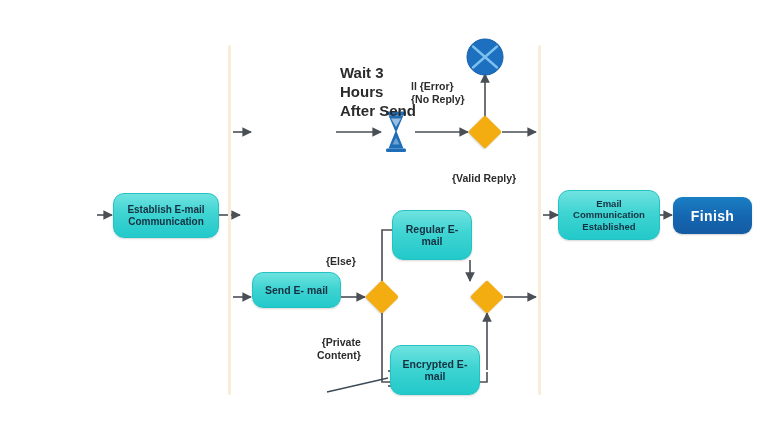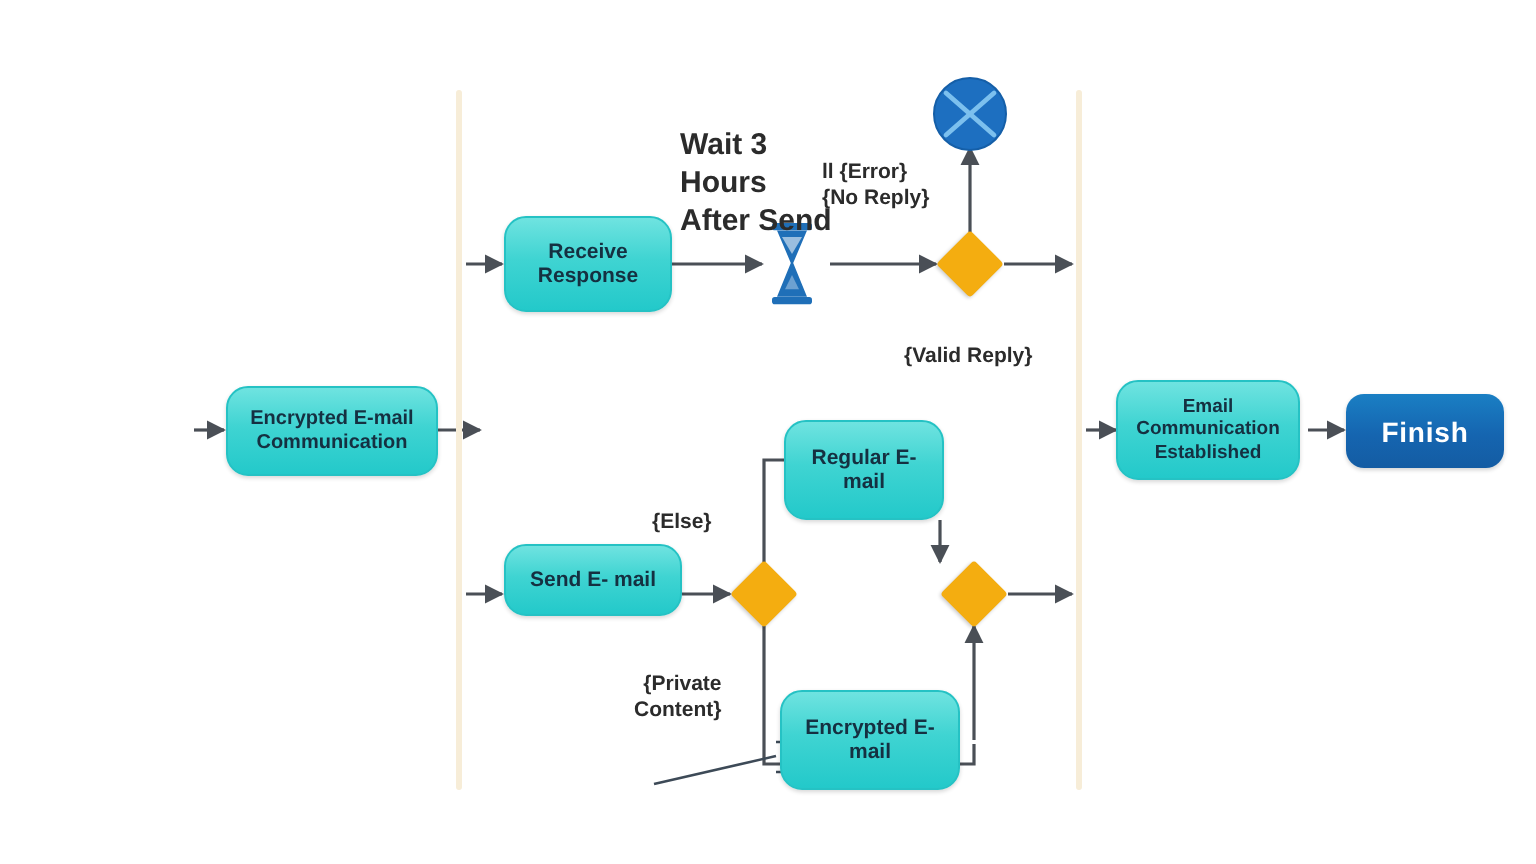--- a/index.html
+++ b/index.html
@@ -109,28 +109,24 @@
       <path d="M 388 371 L 398 371 L 398 386 L 388 386"></path>
       <path d="M 398 378 L 412 378"></path>
     </g>
   </svg>
 
   <div class="lane-divider" style="left:228px;top:45px;height:350px;"></div>
   <div class="lane-divider" style="left:538px;top:45px;height:350px;"></div>
 
 
   <div class="activity" style="left:113px;top:193px;width:106px;height:45px;font-size:10px;">
-    <span>Encrypted E-mail
+    <span>Establish E-mail
 Communication</span>
   </div>
 
-  <div class="activity" style="left:252px;top:108px;width:84px;height:48px;font-size:10.5px;">
-    <span>Receive
-Response</span>
-  </div>
 
   <div style="position:absolute;left:382px;top:110px;width:28px;height:44px;">
     <svg viewBox="0 0 28 44" width="28" height="44">
       <rect x="4" y="1.5" width="20" height="3.6" rx="1.4" fill="#1f6fb8"></rect>
       <rect x="4" y="38.5" width="20" height="3.6" rx="1.4" fill="#1f6fb8"></rect>
       <path d="M6.5 5.2 H21.5 L14.6 21.5 L21.5 38.4 H6.5 L13.4 21.5 Z" fill="#1f6fb8"></path>
       <path d="M9 8.5 H19 L14 17 Z" fill="#ffffff" opacity="0.55"></path>
       <path d="M10.5 34.6 H17.5 L14 27.5 Z" fill="#ffffff" opacity="0.35"></path>
     </svg>
   </div>
@@ -158,21 +154,21 @@
 mail</span>
   </div>
 
   <div class="activity" style="left:390px;top:345px;width:90px;height:50px;font-size:10.5px;justify-content:center;">
     <span>Encrypted
 E-mail</span>
   </div>
 
   <div class="diamond" style="left:475px;top:285px;width:24px;height:24px;"></div>
 
-  <div class="activity" style="left:558px;top:190px;width:92px;height:50px;font-size:9.5px;justify-content:center;">
+  <div class="activity" style="left:558px;top:190px;width:102px;height:50px;font-size:9.5px;justify-content:center;">
     <span>Email
 Communication
 Established</span>
   </div>
 
   <div class="terminator" style="left:673px;top:197px;width:79px;height:37px;font-size:14px;">
     <span>Finish</span>
   </div>
 
   <div class="label" style="left:340px;top:64px;font-size:15px;">Wait 3

